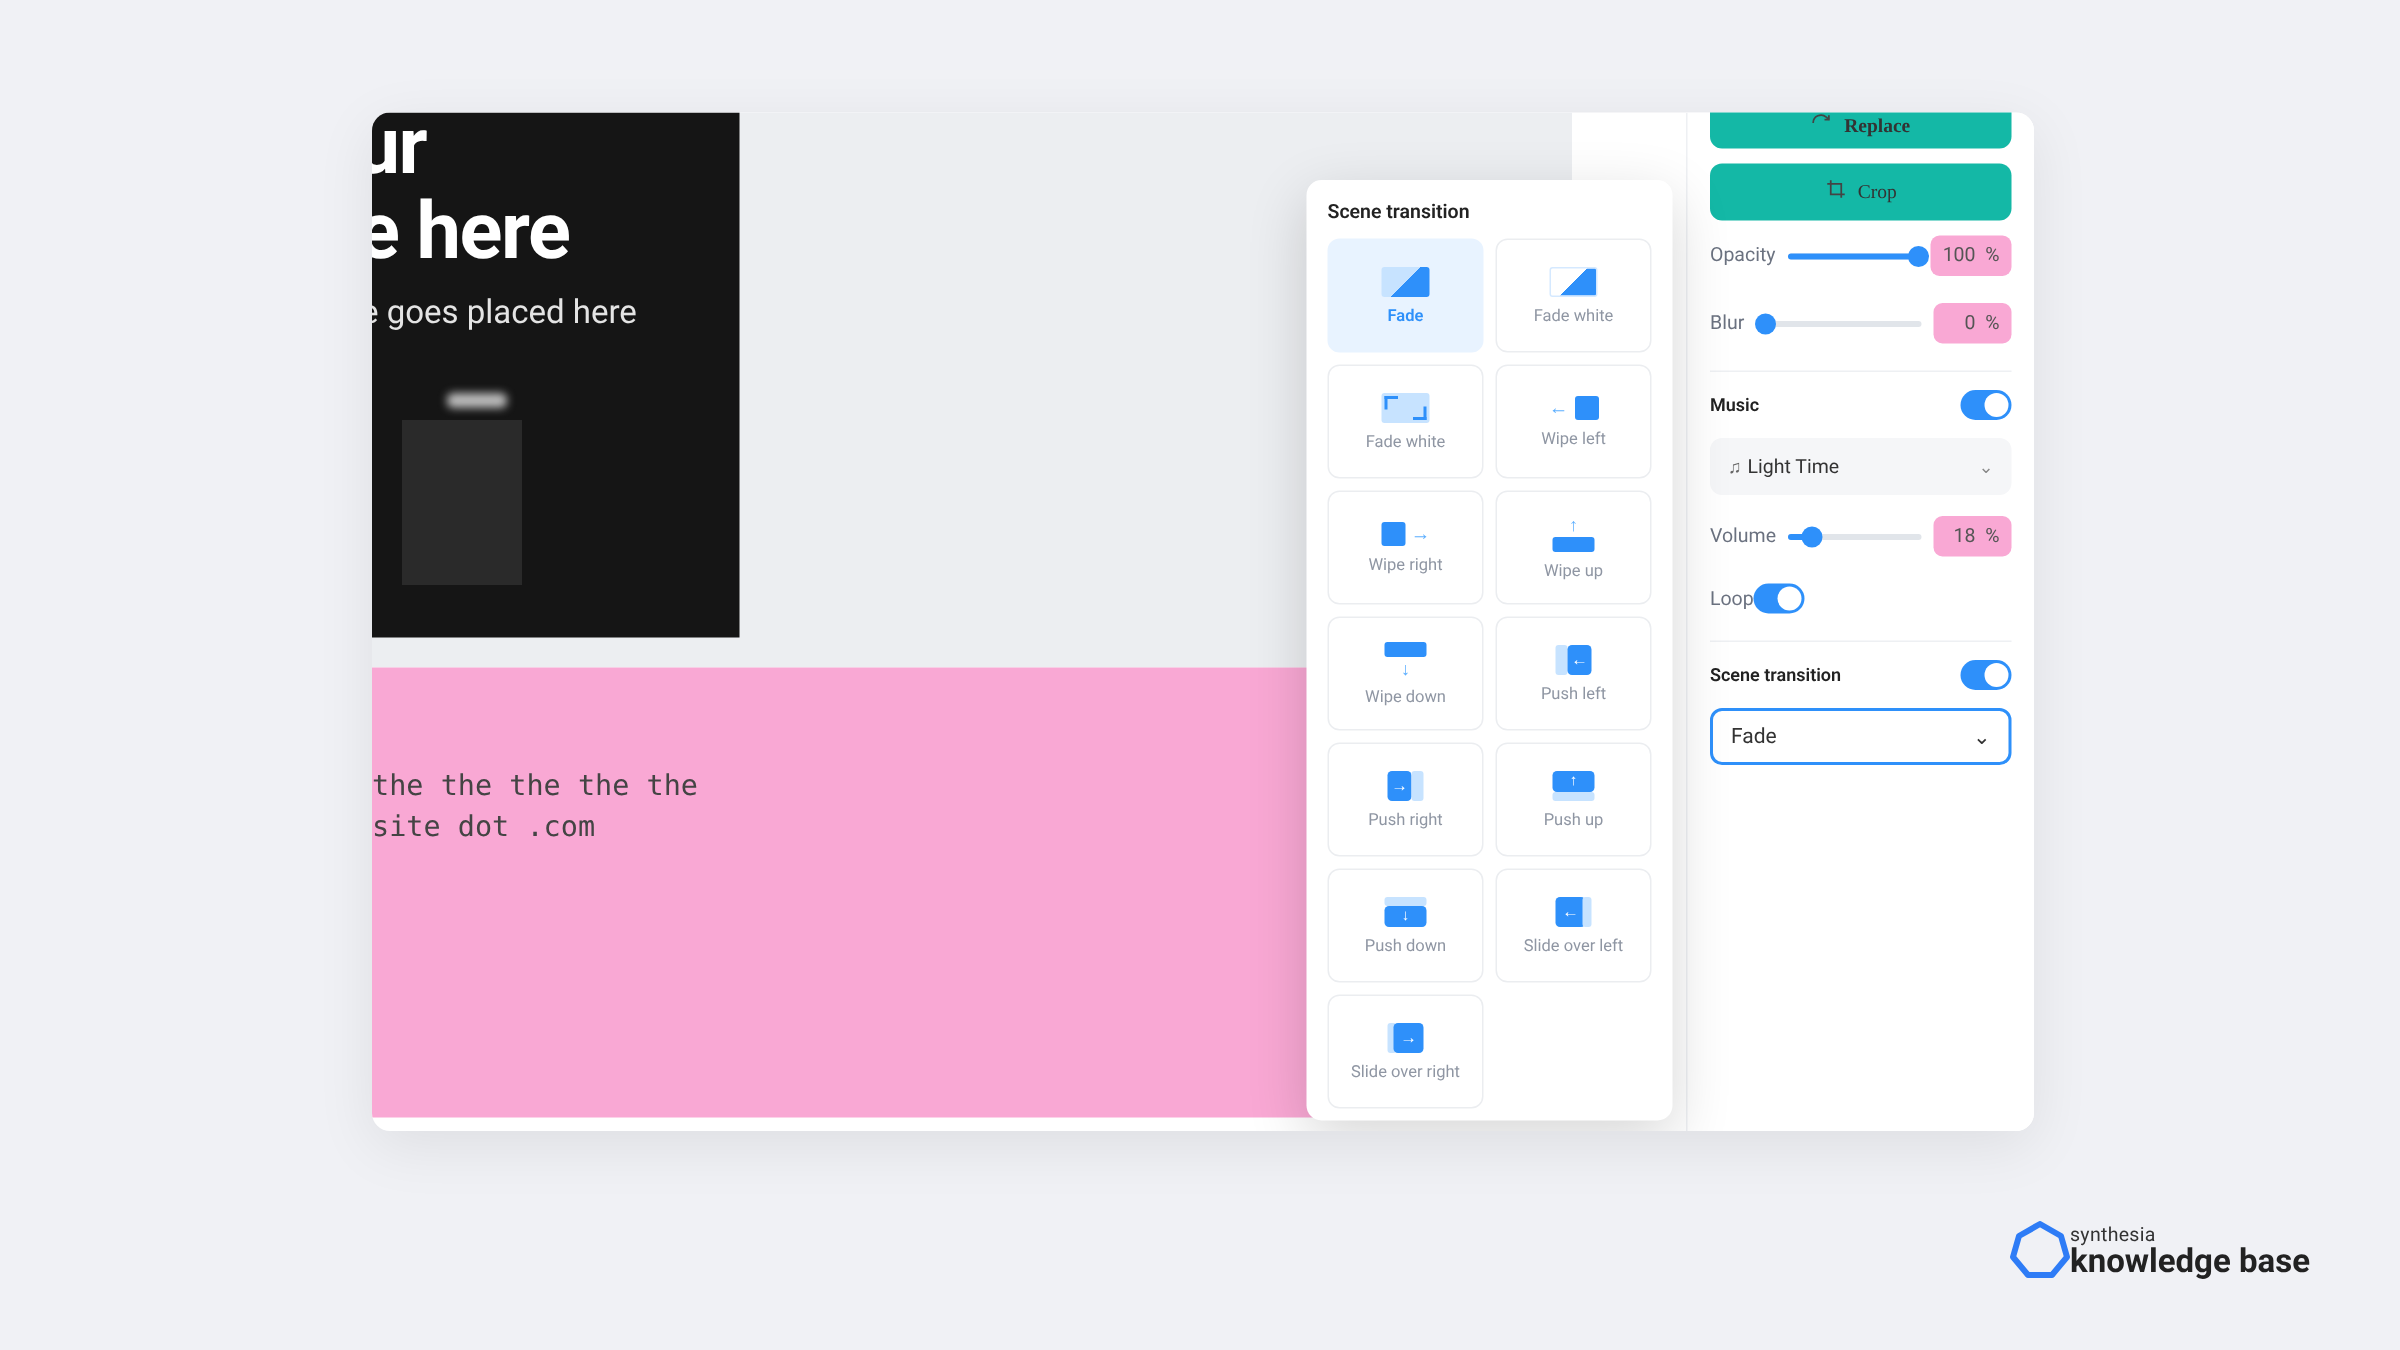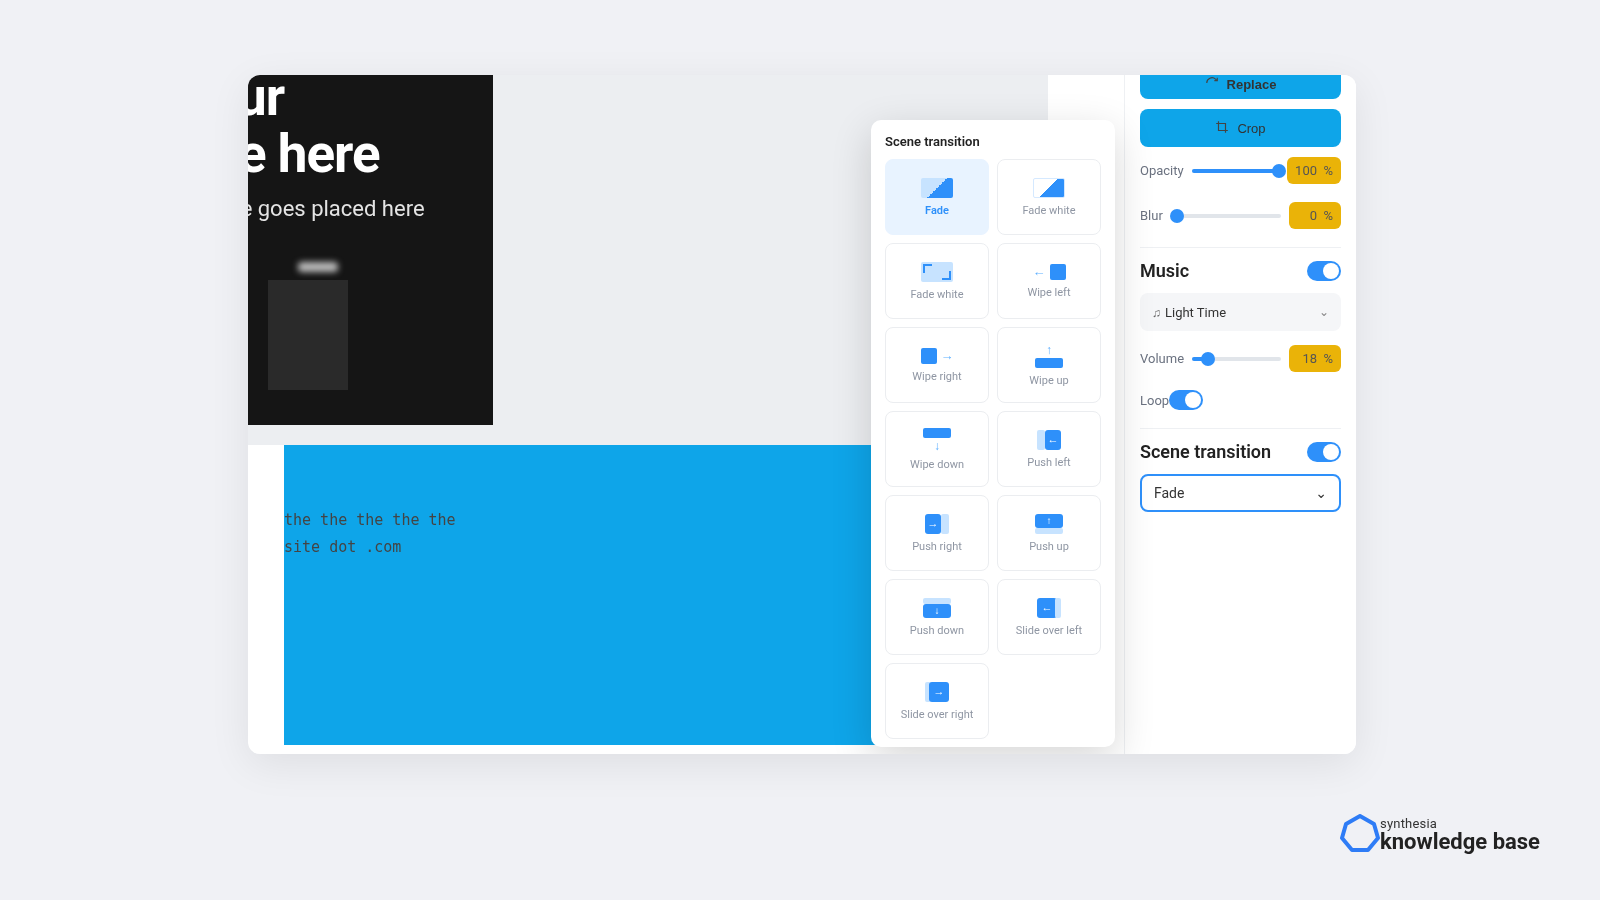--- a/index.html
+++ b/index.html
@@ -82,27 +82,26 @@
     background:#bbb;
     filter: blur(3px);
     border-radius:4px;
   }
   .script-area {
     position: absolute;
     left: 0;
     top: 370px;
     width: 800px;
     height: 300px;
-    background: #0ea5e9;
+    background: #f9a8d4;
     padding: 70px 20px 20px 0;
     font-family: ui-monospace, Menlo, monospace;
-    font-size: 15px;
+    font-size: 19px;
     color: #444;
     line-height: 1.7;
-    margin-left: 36px;
   }
   .script-area .line1 { position:absolute; top:63px; left:0; }
   .script-area .line2 { position:absolute; top:90px; left:0; }
 
   
   .popover {
     position: absolute;
     left: 623px;
     top: 45px;
     width: 244px;
@@ -180,32 +179,33 @@
     top: 0;
     width: 232px;
     height: 100%;
     background: #fff;
     border-left: 1px solid #eef0f3;
     padding: 0 15px 15px 15px;
   }
   .sidebar-btn {
     width: 100%;
     height: 38px;
-    background: #0ea5e9;
+    background: #14b8a6;
     border: none;
     border-radius: 8px;
     display: flex;
     align-items: center;
     justify-content: center;
     gap: 8px;
     font-size: 13px;
     font-weight: 500;
     color: #333;
     cursor: pointer;
     margin-bottom: 10px;
+    font-family: Liberation Serif, serif;
   }
   .sidebar-btn.first { border-radius: 0 0 8px 8px; height:30px; margin-top:-6px; font-weight:600;}
   .row {
     display: flex;
     align-items: center;
     justify-content: flex-start;
     font-size: 13px;
     color: #6b7280;
     margin: 10px 0 18px 0;
   }
@@ -215,27 +215,27 @@
   }
   .slider-fill {
     height:4px; background:#2e90fa; border-radius:2px; position:absolute; left:0; top:0;
   }
   .slider-thumb {
     width:14px; height:14px; background:#2e90fa; border-radius:50%;
     position:absolute; top:-5px; transform:translateX(-50%);
     cursor:grab;
   }
   .val-box {
-    background:#eab308; border-radius:6px; padding:6px 8px;
+    background:#f9a8d4; border-radius:6px; padding:6px 8px;
     font-size:13px; color:#555; min-width:52px; text-align:right;
   }
   .divider { height:1px; background:#eef0f3; margin: 6px 0 12px 0; }
   .section-head {
     display:flex; align-items:center; justify-content:space-between;
-    font-size:18px; font-weight:600; color:#222; margin-bottom:12px;
+    font-size:12px; font-weight:600; color:#222; margin-bottom:12px;
   }
   .toggle {
     width:34px; height:20px; background:#2e90fa; border-radius:10px; position:relative; cursor:pointer;
   }
   .toggle::after {
     content:""; position:absolute; right:2px; top:2px;
     width:16px; height:16px; background:#fff; border-radius:50%;
   }
   .select-box {
     width:100%; height:38px; background:#f5f6f8; border-radius:8px;

